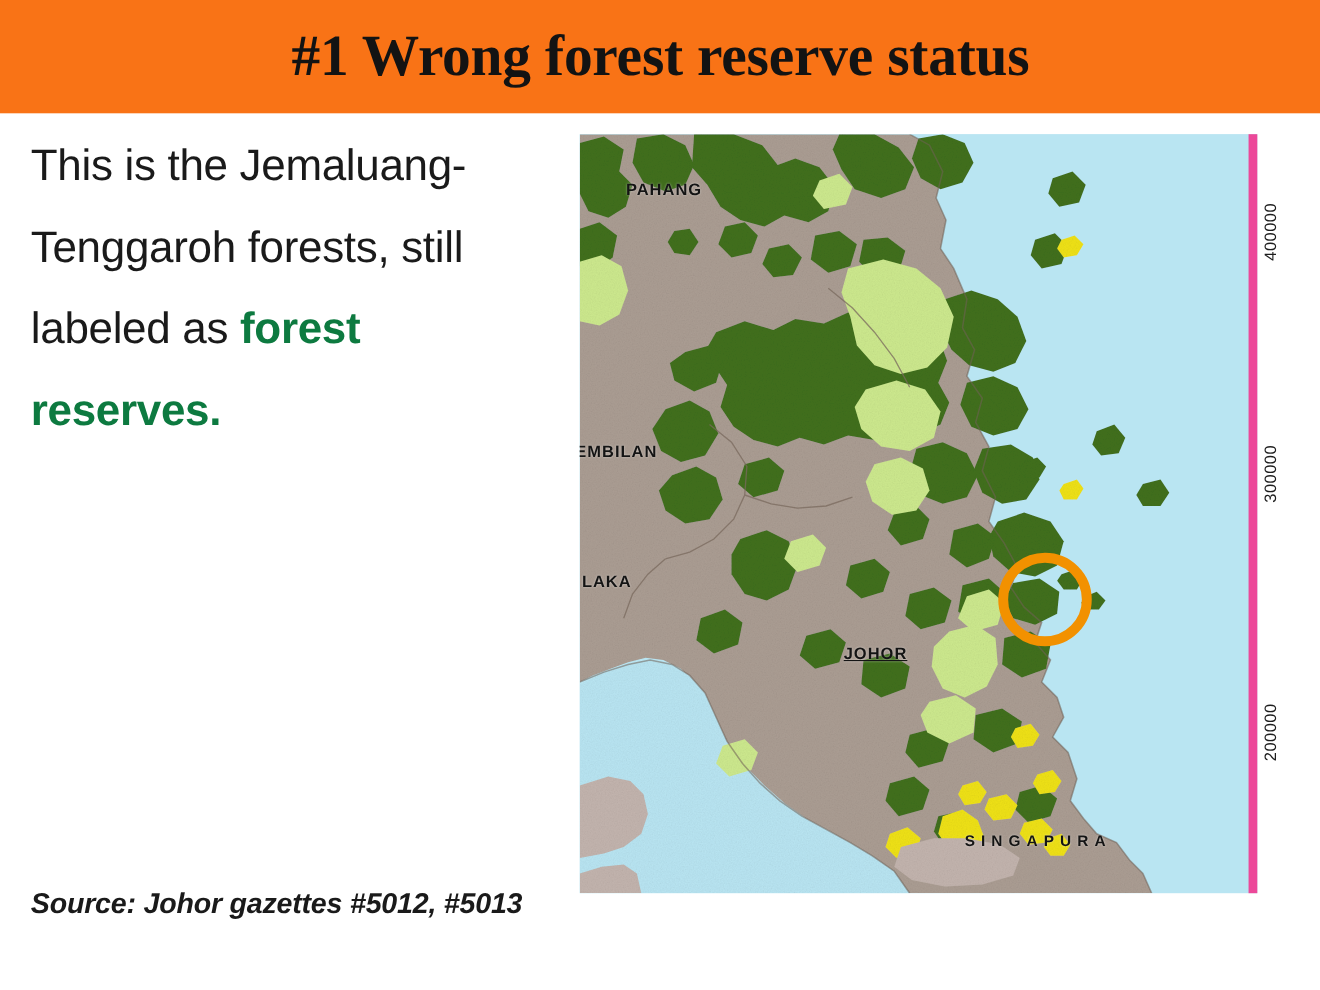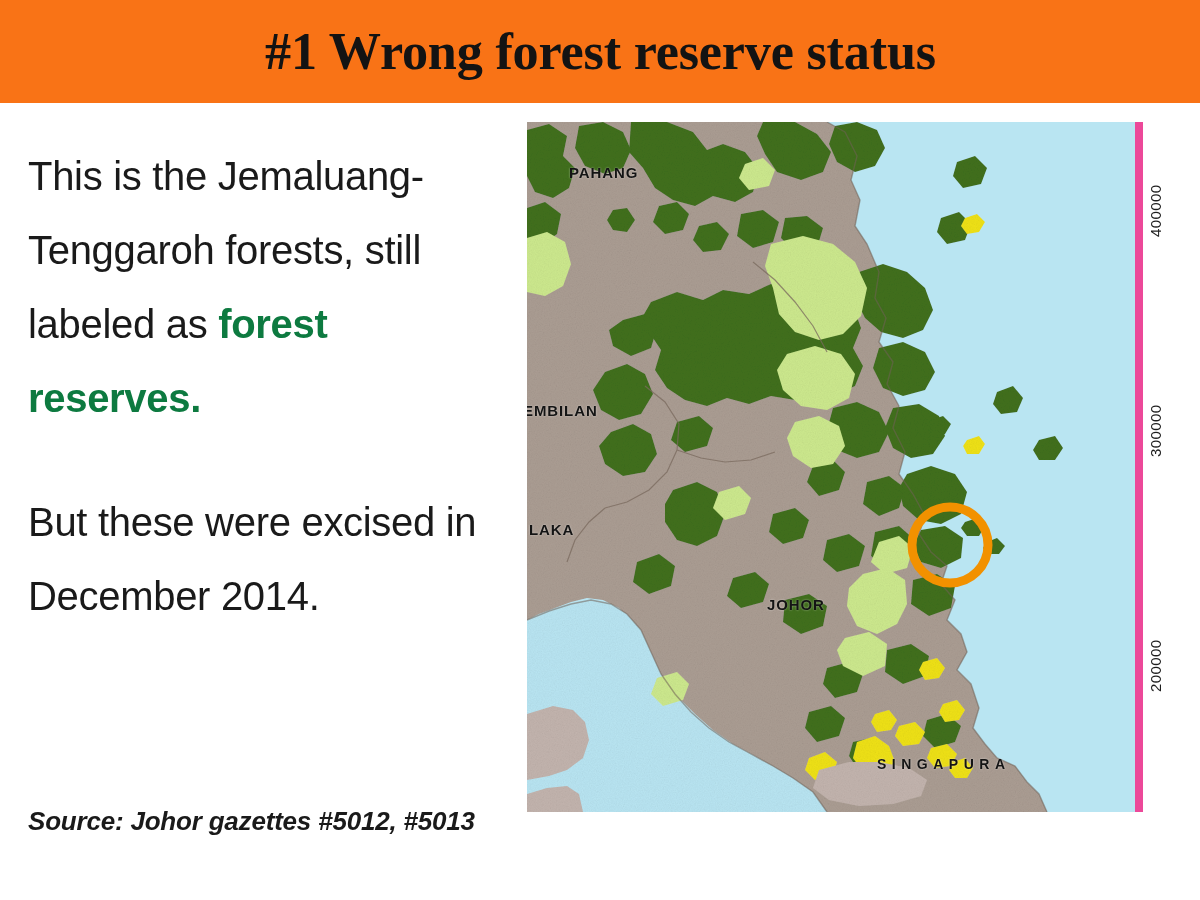--- a/index.html
+++ b/index.html
@@ -21,21 +21,21 @@
     font-weight:bold;
     font-size:53px;
     color:#131313;
     letter-spacing:-0.2px;
     line-height:1;
     white-space:nowrap;
     transform:scaleX(0.985);
   }
   
   #text-column{
-    position:absolute;left:28px;top:139px;width:480px;
+    position:absolute;left:28px;top:114px;width:480px;
   }
   .body-para{
     font-size:40px;
     line-height:74px;
     color:#1a1a1a;
     font-weight:400;
     letter-spacing:-0.3px;
   }
   #para-two{margin-top:50px;}
   .hl-green{color:#0d7a40;font-weight:bold;}
@@ -73,21 +73,20 @@
 </style>
 </head>
 <body>
 
 <div id="header-band">
   <div id="slide-title">#1 Wrong forest reserve status</div>
 </div>
 
 <div id="text-column">
   <div class="body-para" id="para-one"><span>This is the Jemaluang-Tenggaroh forests, still labeled as </span><span class="hl-green">forest reserves</span><span class="hl-green">.</span></div>
-  <div class="body-para" id="para-two">But these were excised in December 2014.</div>
 </div>
 
 <div id="source-note">Source: Johor gazettes #5012, #5013</div>
 
 <div id="map-figure">
 
   <div id="map-panel">
     <svg id="map-svg" viewBox="0 0 608 690" preserveAspectRatio="none">
       <defs>
         <filter id="grain" x="0" y="0" width="100%" height="100%">
@@ -257,21 +256,21 @@
         <path fill="none" stroke="#6f6056" stroke-width="1.4" opacity="0.55" d="
           M0,498 L22,489 L44,482 L64,478 L84,482 L100,492 L114,508 L124,530
           L134,552 L148,572 L164,590 L182,606 L202,620 L224,632 L246,644
           L266,656 L286,670 L300,690"></path>
       </g>
     </svg>
 
     <div class="map-place-label" id="label-pahang" style="left:42px;top:42px;">PAHANG</div>
     <div class="map-place-label" id="label-sembilan" style="left:-4px;top:280px;">EMBILAN</div>
     <div class="map-place-label" id="label-melaka" style="left:2px;top:399px;">LAKA</div>
-    <div class="map-place-label" id="label-johor" style="left:240px;top:474px;">JOHOR</div>
+    <div class="map-place-label" id="label-johor" style="left:240px;top:464px;text-decoration:underline;">JOHOR</div>
     <div class="map-place-label" id="label-singapura" style="left:350px;top:634px;">SINGAPURA</div>
 
     <svg style="position:absolute;left:0;top:0;width:608px;height:690px;pointer-events:none;" viewBox="0 0 608 690">
       <circle cx="423" cy="423" r="38" fill="none" stroke="#f29100" stroke-width="9"></circle>
     </svg>
   </div>
 
   <div class="axis-tick-label" style="left:620px;top:115px;">400000</div>
   <div class="axis-tick-label" style="left:620px;top:335px;">300000</div>
   <div class="axis-tick-label" style="left:620px;top:570px;">200000</div>

